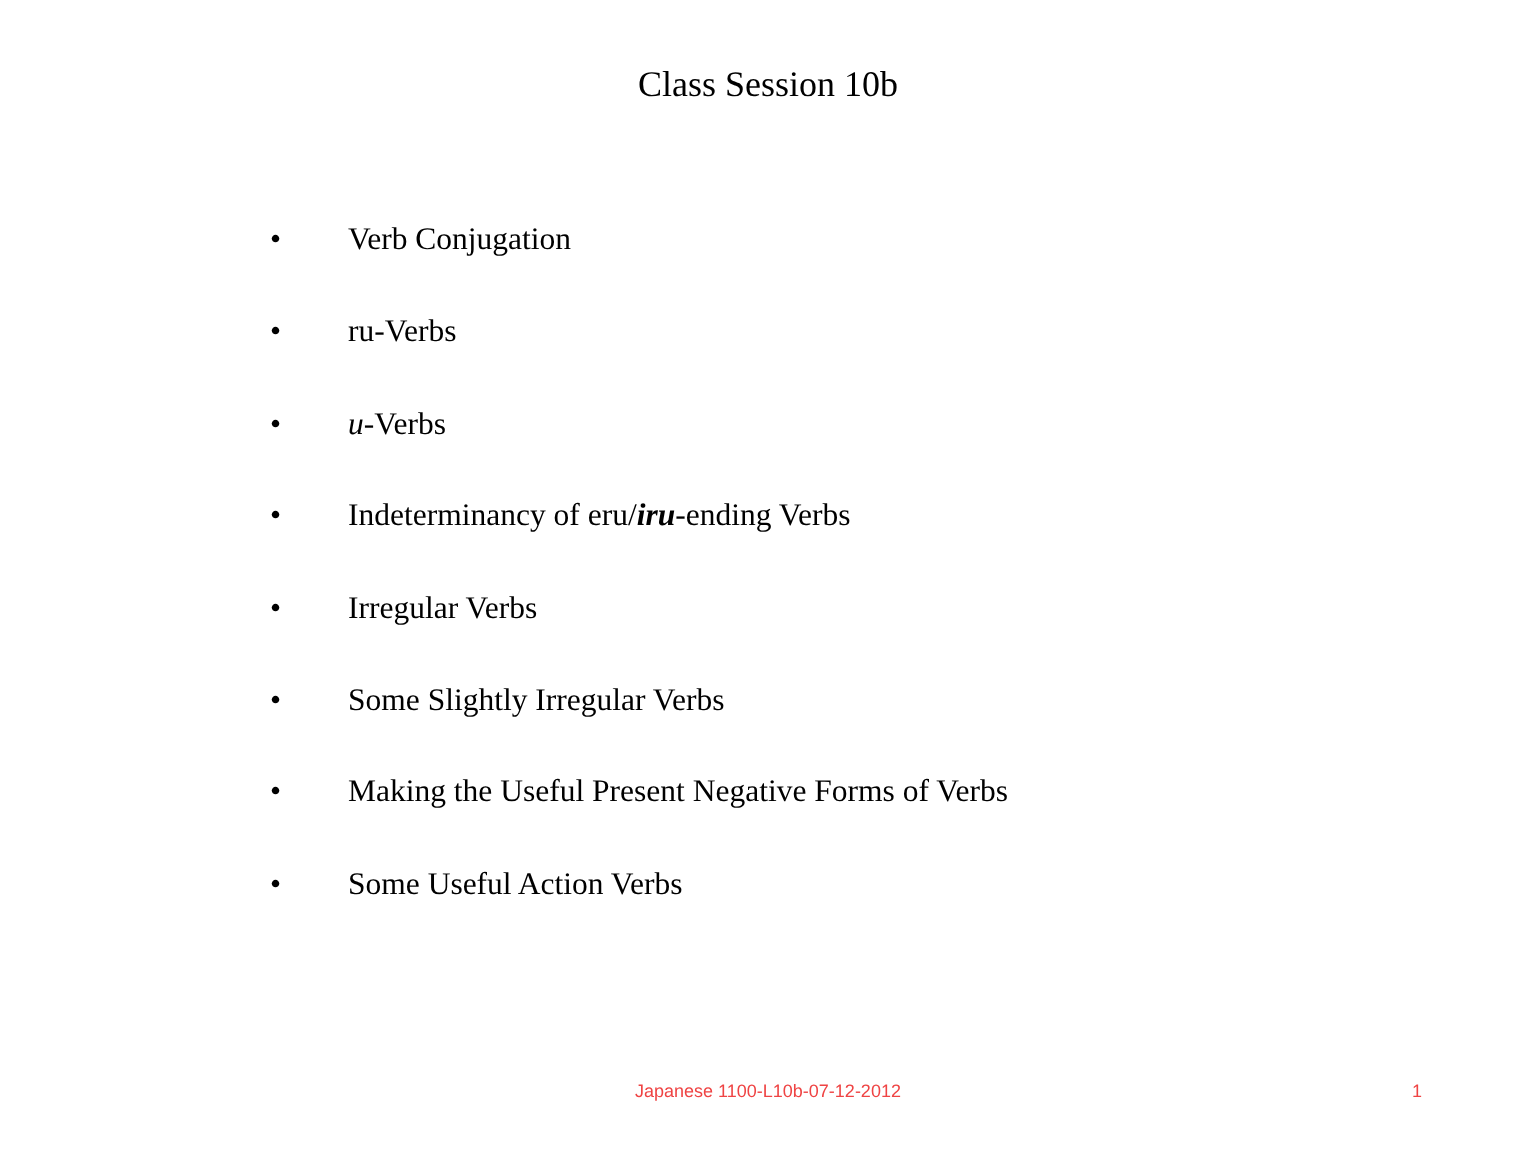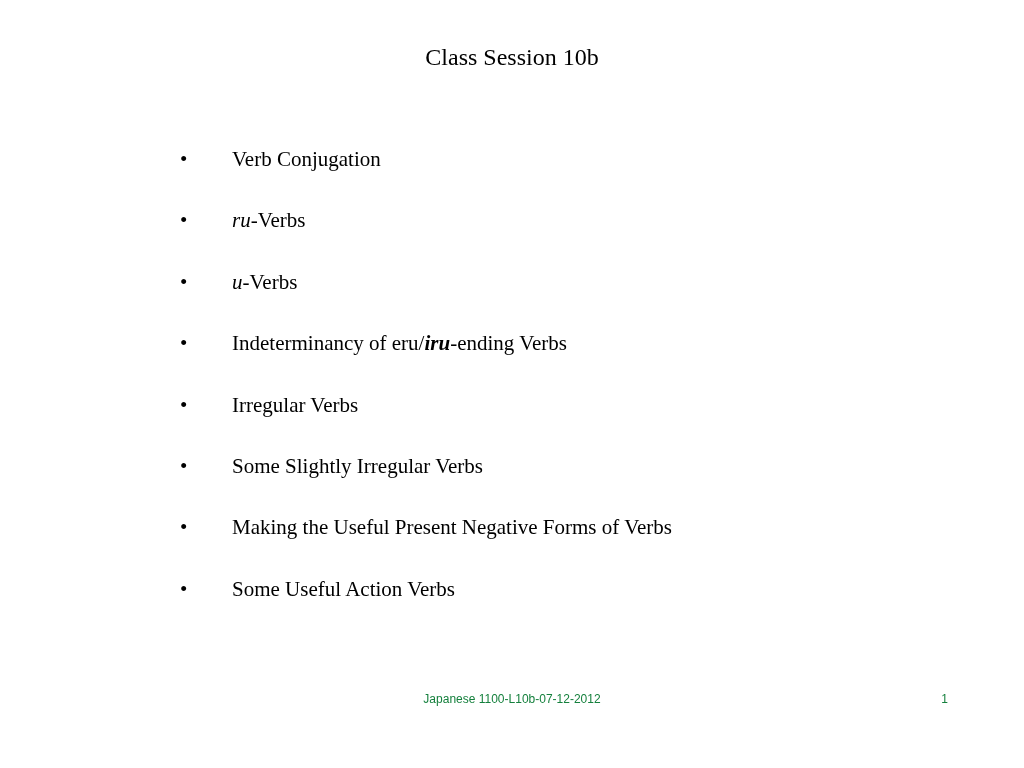--- a/index.html
+++ b/index.html
@@ -5,41 +5,41 @@
   html, body { margin:0; padding:0; }
   body { width:1024px; height:768px; background:#ffffff; position:relative; overflow:hidden; }
   .slide { position:absolute; left:0; top:0; width:1008px; height:768px; background:#fff; }
   .title { position:absolute; left:0; width:1024px; top:42px; text-align:center;
            font-family:"Liberation Serif", serif; font-size:24px; line-height:31px; color:#000; }
   .bullets { position:absolute; left:180px; top:143px; margin:0; padding:0; list-style:none;
              font-family:"Liberation Serif", serif; font-size:21px; color:#000; }
   .bullets li { position:relative; height:61.4px; line-height:32px; }
   .bullet-dot { position:absolute; left:0; top:0; width:20px; }
   .bullet-text { position:absolute; left:52px; top:0; white-space:nowrap; }
-  .footer { position:absolute; top:692px; font-family:"Liberation Sans", sans-serif;
-            font-size:12px; color:#15803d; }
+  .footer { position:absolute; top:720px; font-family:"Liberation Sans", sans-serif;
+            font-size:12px; color:#ef4444; }
   .footer-text { left:0; width:1024px; text-align:center; }
   .page-num { right:60px; }
 </style>
 </head>
 <body>
 
 <div class="slide">
   <div class="title">
     <div>Class Session 10b</div>
   </div>
 
   <ul class="bullets" id="bullet-list">
       <li>
         <span class="bullet-dot">•</span>
         <span class="bullet-text"><span>Verb Conjugation</span></span>
       </li>
       <li>
         <span class="bullet-dot">•</span>
-        <span class="bullet-text"><span style="font-style: italic;">ru</span><span>-Verbs</span></span>
+        <span class="bullet-text"><span style="">ru</span><span>-Verbs</span></span>
       </li>
       <li>
         <span class="bullet-dot">•</span>
         <span class="bullet-text"><span style="font-style: italic;">u</span><span>-Verbs</span></span>
       </li>
       <li>
         <span class="bullet-dot">•</span>
         <span class="bullet-text"><span>Indeterminancy of </span><span style="">eru</span><span>/</span><span style="font-style: italic; font-weight: bold;">iru</span><span>-ending Verbs</span></span>
       </li>
       <li>

